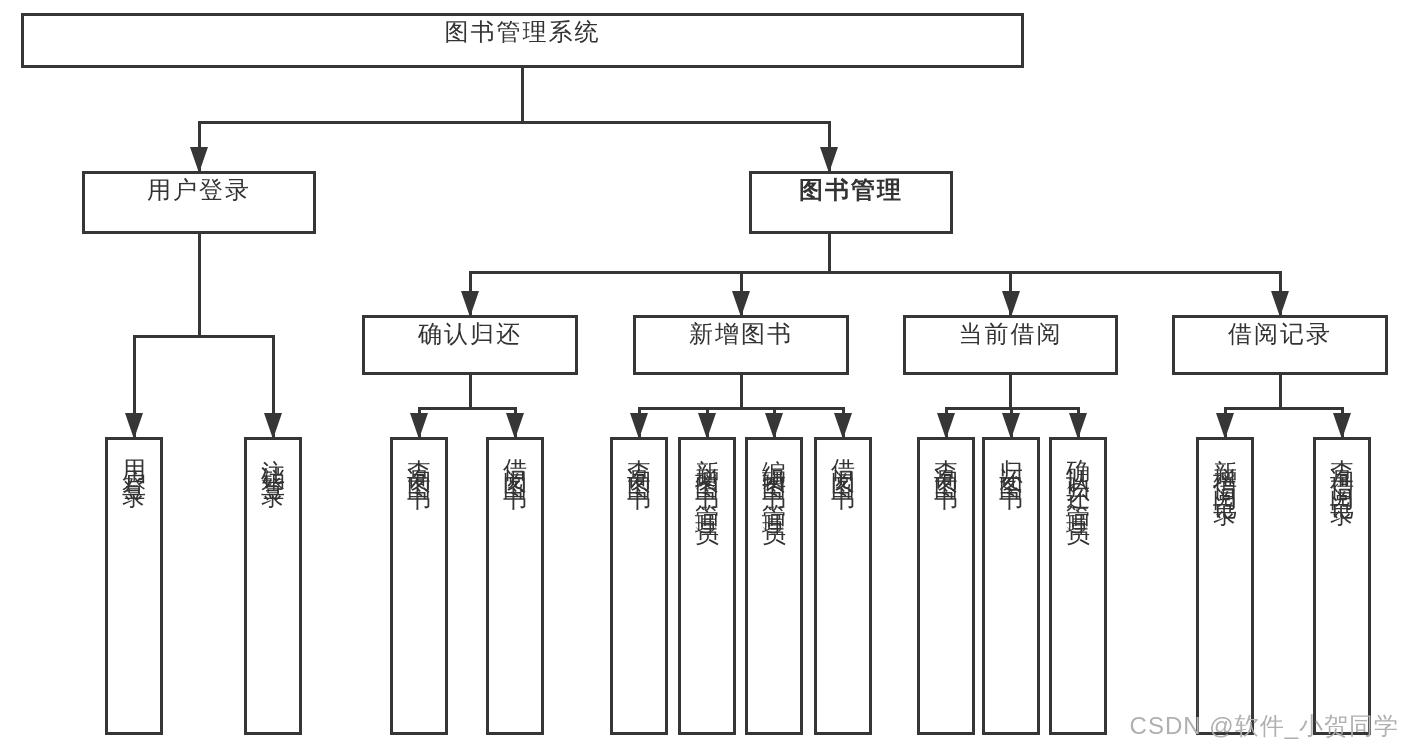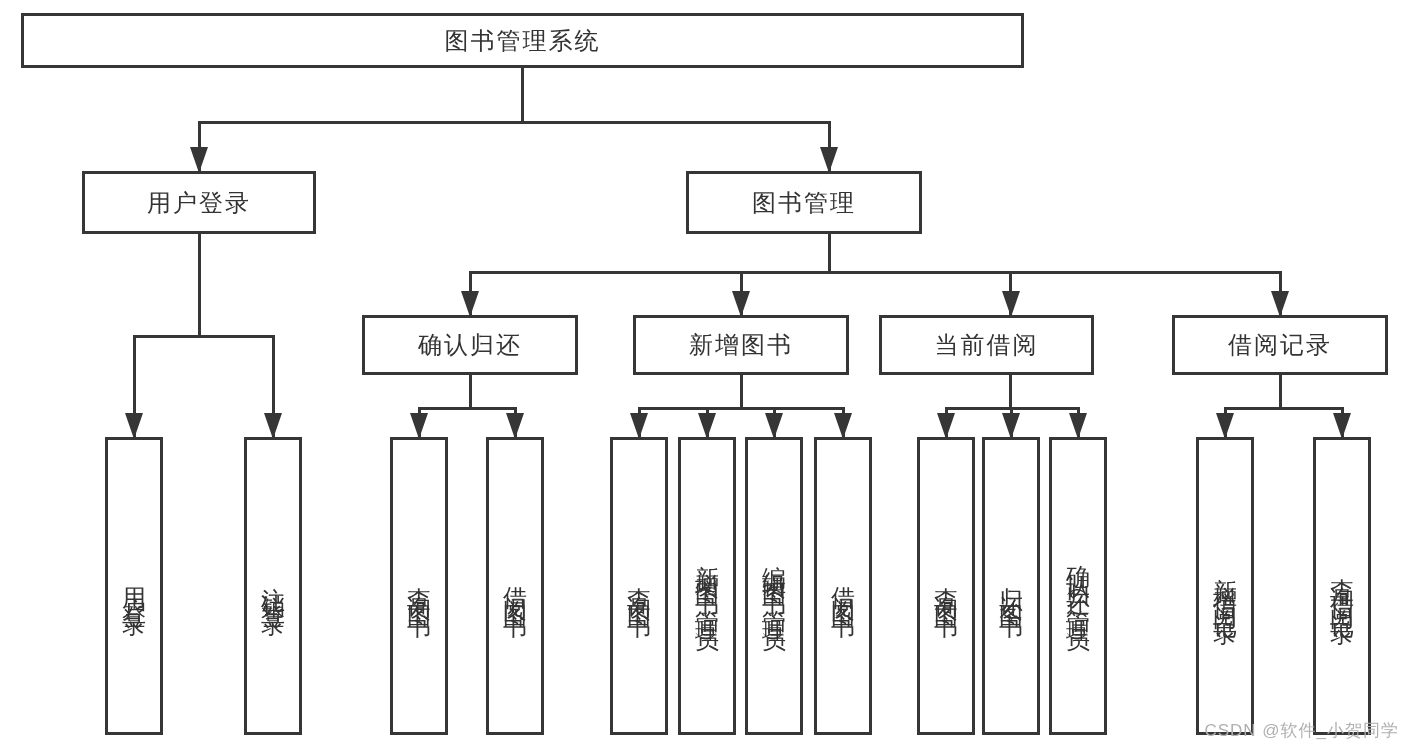--- a/index.html
+++ b/index.html
@@ -9,21 +9,20 @@
     background:var(--bg,#fff);
     font-family:"Liberation Sans","DejaVu Sans",sans-serif;
     overflow:hidden;
   }
   .node{
     position:absolute;
     box-sizing:border-box;
     border:3px solid var(--line,#363636);
     background:#ffffff;
     display:flex;
-    align-items:center;
     justify-content:center;
   }
   .node .lbl{
     color:var(--text,#333);
     font-size:24px;
     letter-spacing:2px;
     white-space:nowrap;
   }
   .node.vertical .lbl{
     writing-mode:vertical-rl;
@@ -36,21 +35,21 @@
   .hline{height:3px;}
   .arrow{
     position:absolute;width:0;height:0;
     border-left:9px solid transparent;
     border-right:9px solid transparent;
     border-top:26px solid var(--line,#363636);
   }
   .watermark{
     position:absolute;
     right:6px;bottom:5px;
-    font-size:17px;
+    font-size:24px;
     color:var(--wm,#b0b0b0);
     letter-spacing:1px;
     white-space:nowrap;
   }
 </style>
 </head>
 <body>
 
 <div id="canvas" style="--line: #363636; --text: #333333; --wm: #b0b0b0; --bg: #ffffff;">
   <div id="connectors">
@@ -107,30 +106,30 @@
       <div class="vline" style="left: 1340.5px; top: 408px; height: 29px;"></div>
       <div class="arrow" style="left: 1333px; top: 413px;"></div>
     </div>
   <div id="nodes">
       <div class="node" style="left: 21px; top: 13px; width: 1003px; height: 55px;">
         <span class="lbl">图书管理系统</span>
       </div>
       <div class="node" style="left: 82px; top: 171px; width: 234px; height: 63px;">
         <span class="lbl">用户登录</span>
       </div>
-      <div class="node" style="left: 686px; top: 171px; width: 236px; height: 63px;">
+      <div class="node" style="left: 749px; top: 171px; width: 204px; height: 63px; font-weight: bold;">
         <span class="lbl">图书管理</span>
       </div>
       <div class="node" style="left: 362px; top: 315px; width: 216px; height: 60px;">
         <span class="lbl">确认归还</span>
       </div>
       <div class="node" style="left: 633px; top: 315px; width: 216px; height: 60px;">
         <span class="lbl">新增图书</span>
       </div>
-      <div class="node" style="left: 879px; top: 315px; width: 215px; height: 60px;">
+      <div class="node" style="left: 903px; top: 315px; width: 215px; height: 60px;">
         <span class="lbl">当前借阅</span>
       </div>
       <div class="node" style="left: 1172px; top: 315px; width: 216px; height: 60px;">
         <span class="lbl">借阅记录</span>
       </div>
       <div class="node vertical" style="left: 105px; top: 437px; width: 58px; height: 298px;">
         <span class="lbl">用户登录</span>
       </div>
       <div class="node vertical" style="left: 244px; top: 437px; width: 58px; height: 298px;">
         <span class="lbl">注销登录</span>

